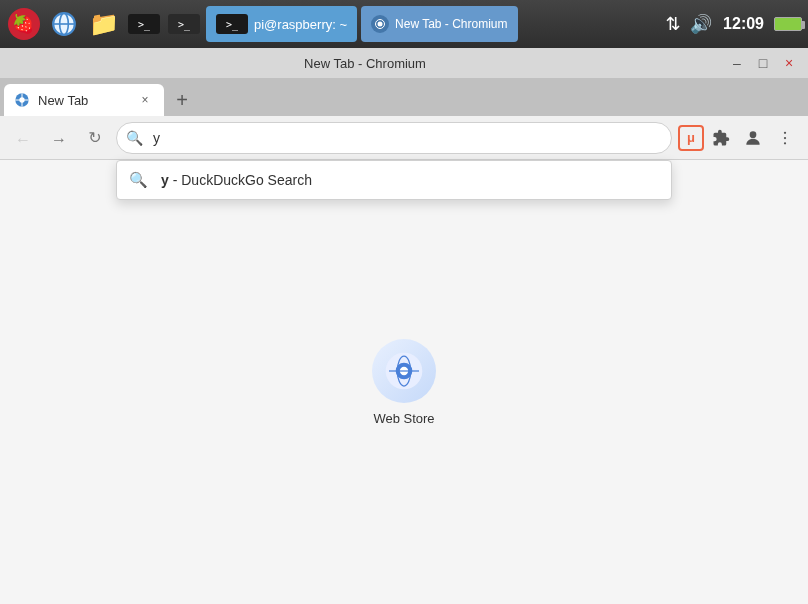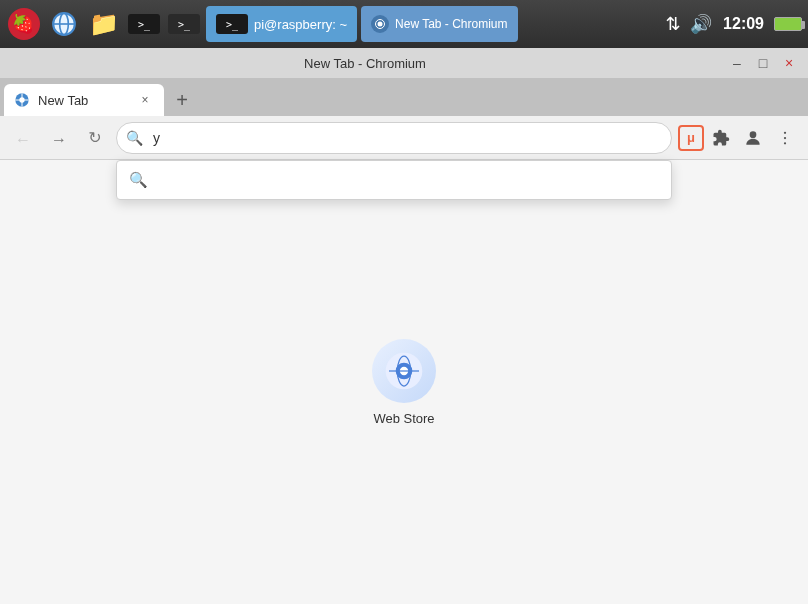--- a/index.html
+++ b/index.html
@@ -344,20 +344,23 @@
     <div class="nav-btn">→</div>
     <div class="nav-btn">↻</div>
 
     <div id="address-bar-container">
       <span class="address-search-icon">🔍</span>
       <input type="text" id="address-bar" value="y" placeholder="Search or enter web address" style="">
       
       <div id="autocomplete">
         <div class="autocomplete-item">
           <span class="ac-icon">🔍</span>
+          <span class="ac-text">
+            <span class="ac-bold">y</span><span> - DuckDuckGo Search</span>
+          </span>
         </div>
       </div>
     </div>
 
     <div class="nav-right-icons">
 
       <div class="nav-icon-btn" style="font-size:13px;font-weight:bold;color:#e64;border:2px solid #e64;border-radius:4px;width:26px;height:26px;">μ</div>
 
       <div class="nav-icon-btn">
         <svg width="18" height="18" viewBox="0 0 24 24" fill="#555">

